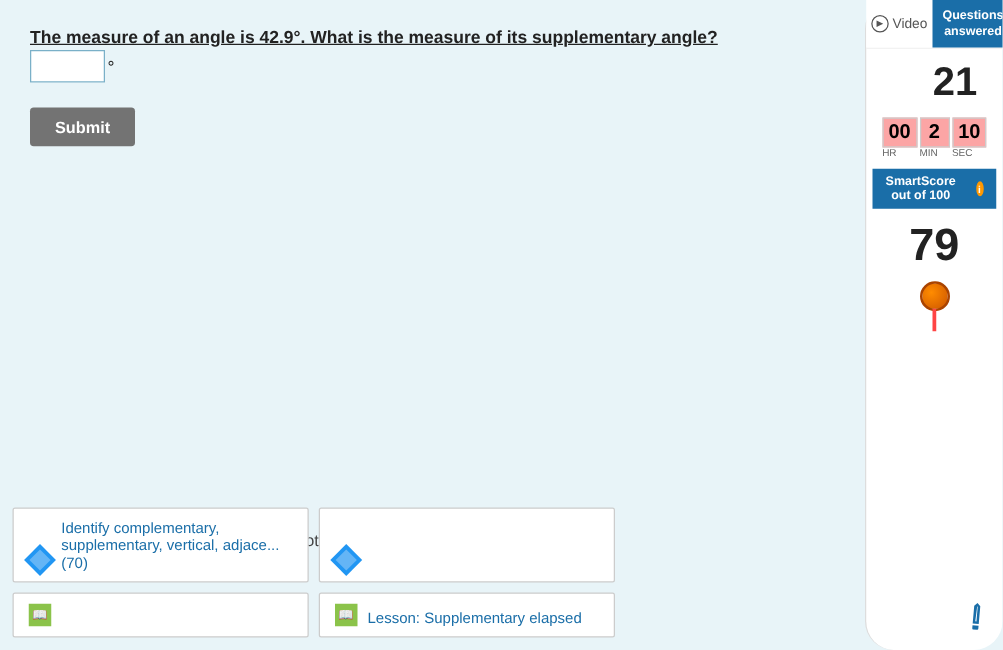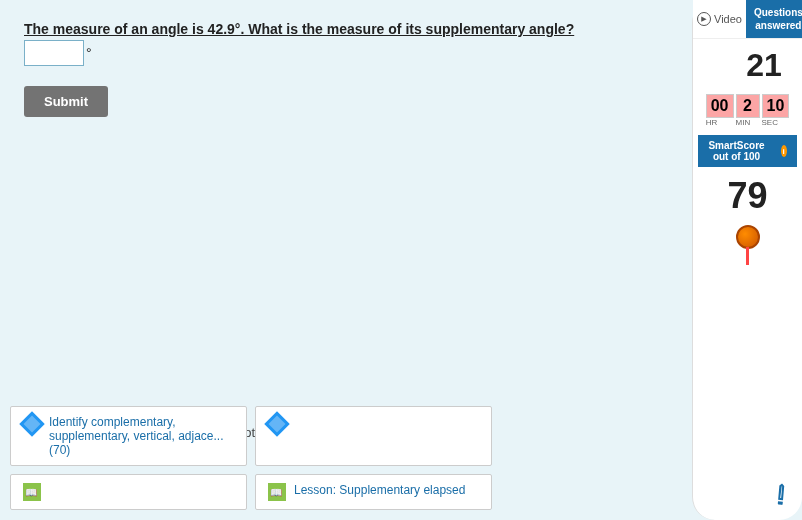--- a/index.html
+++ b/index.html
@@ -101,21 +101,21 @@
       display: grid;
       grid-template-columns: 1fr 1fr;
       gap: 8px;
     }
 
     .link-item {
       background: white;
       border: 1px solid #ccc;
       padding: 8px 12px;
       display: flex;
-      align-items: flex-start;
+      align-items: flex-end;
       gap: 8px;
       cursor: pointer;
       border-radius: 2px;
       font-size: 12px;
       color: #1a6ea8;
     }
 
     .diamond-icon {
       width: 18px;
       height: 18px;

